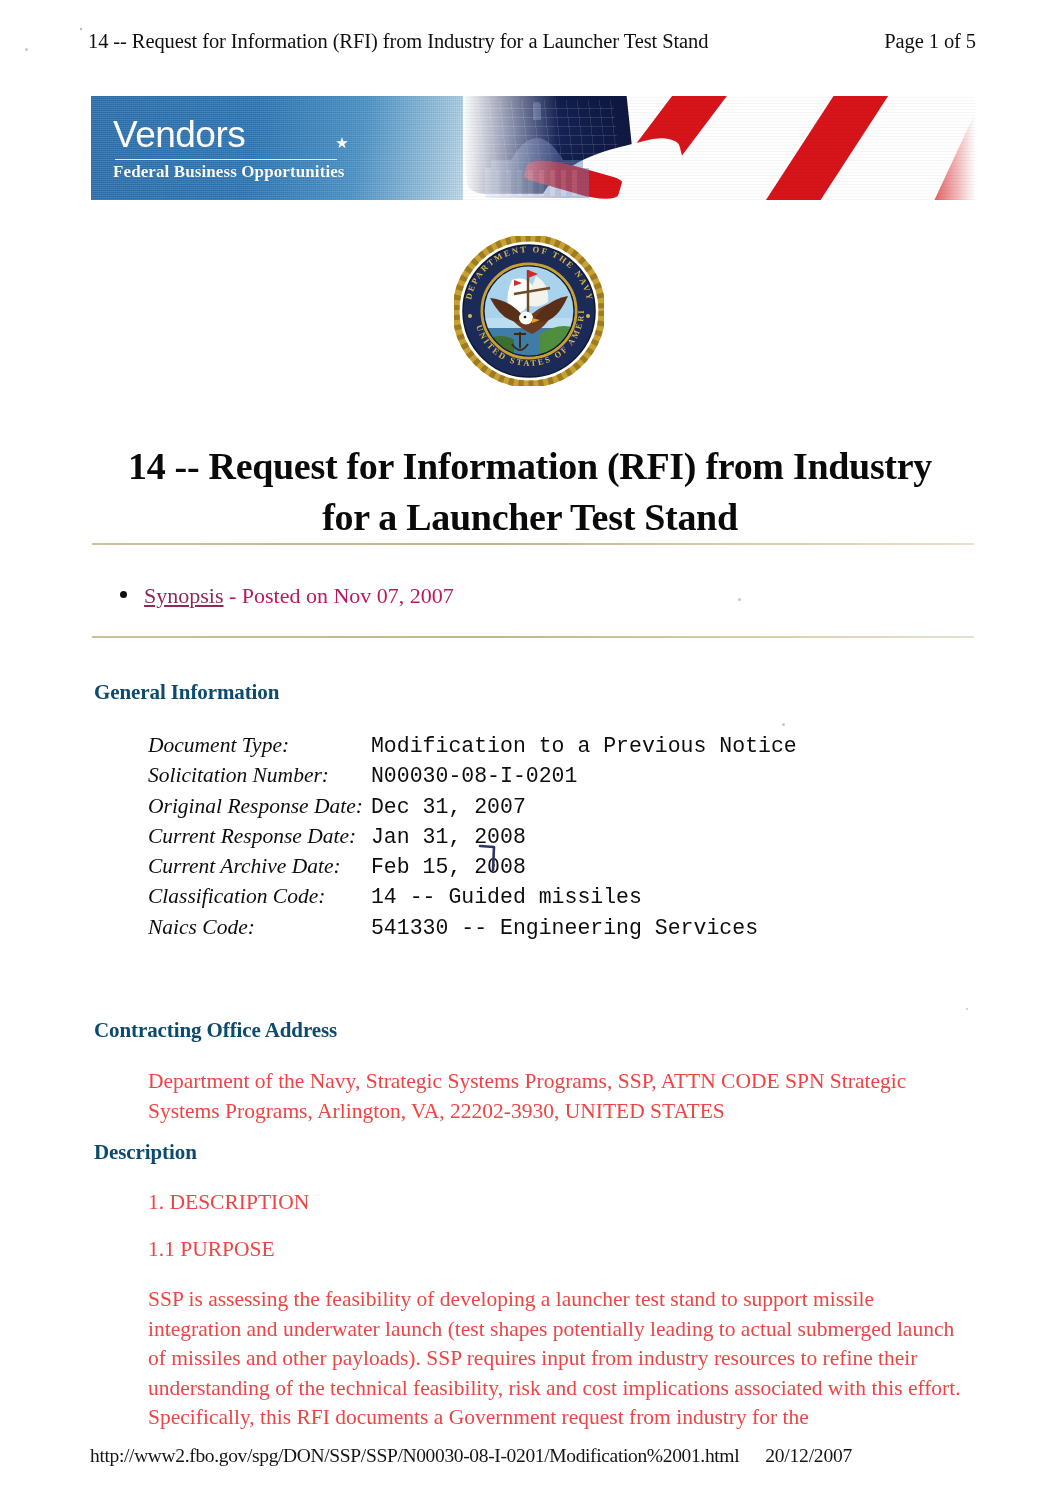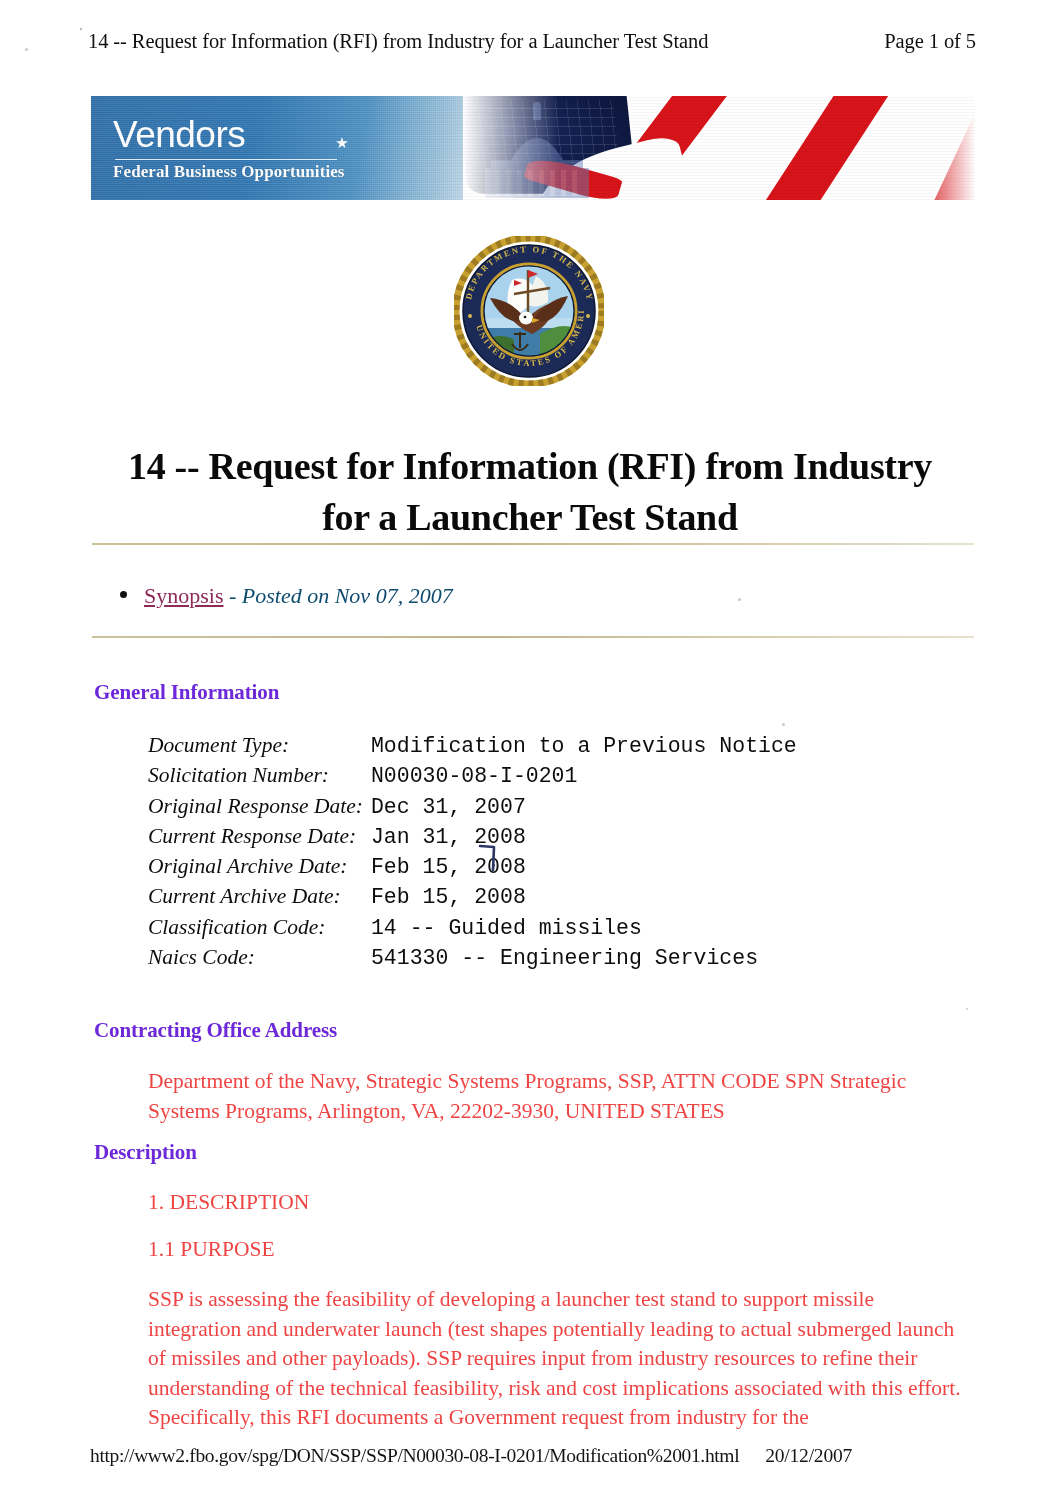--- a/index.html
+++ b/index.html
@@ -251,29 +251,29 @@
     position: relative;
     top: -5px;
     flex: 0 0 auto;
   }
   .synopsis-link {
     color: #8e2a58;
     text-decoration: underline;
     text-decoration-color: #8e2a58;
     text-underline-offset: 2px;
   }
-  .synopsis-tail { color: #0c4a6e; font-style: italic; }
+  .synopsis-tail { color: #be185d; }
 
   
   .section-head {
     position: absolute;
     left: 94px;
     font-size: 21px;
     font-weight: 700;
-    color: #6d28d9;
+    color: #0c4a6e;
     letter-spacing: -0.1px;
   }
   .sh-general   { top: 680px; }
   .sh-contract  { top: 1018px; }
   .sh-descr     { top: 1140px; }
 
   
   .info-table {
     position: absolute;
     top: 731px;
@@ -482,24 +482,20 @@
     </tr>
     <tr>
       <td class="lbl">Original Response Date:</td>
       <td class="val">Dec 31, 2007</td>
     </tr>
     <tr>
       <td class="lbl">Current Response Date:</td>
       <td class="val">Jan 31, 2008</td>
     </tr>
     <tr>
-      <td class="lbl">Original Archive Date:</td>
-      <td class="val">Feb 15, 2008</td>
-    </tr>
-    <tr>
       <td class="lbl">Current Archive Date:</td>
       <td class="val">Feb 15, 2008</td>
     </tr>
     <tr>
       <td class="lbl">Classification Code:</td>
       <td class="val">14 -- Guided missiles</td>
     </tr>
     <tr>
       <td class="lbl">Naics Code:</td>
       <td class="val">541330 -- Engineering Services</td>

